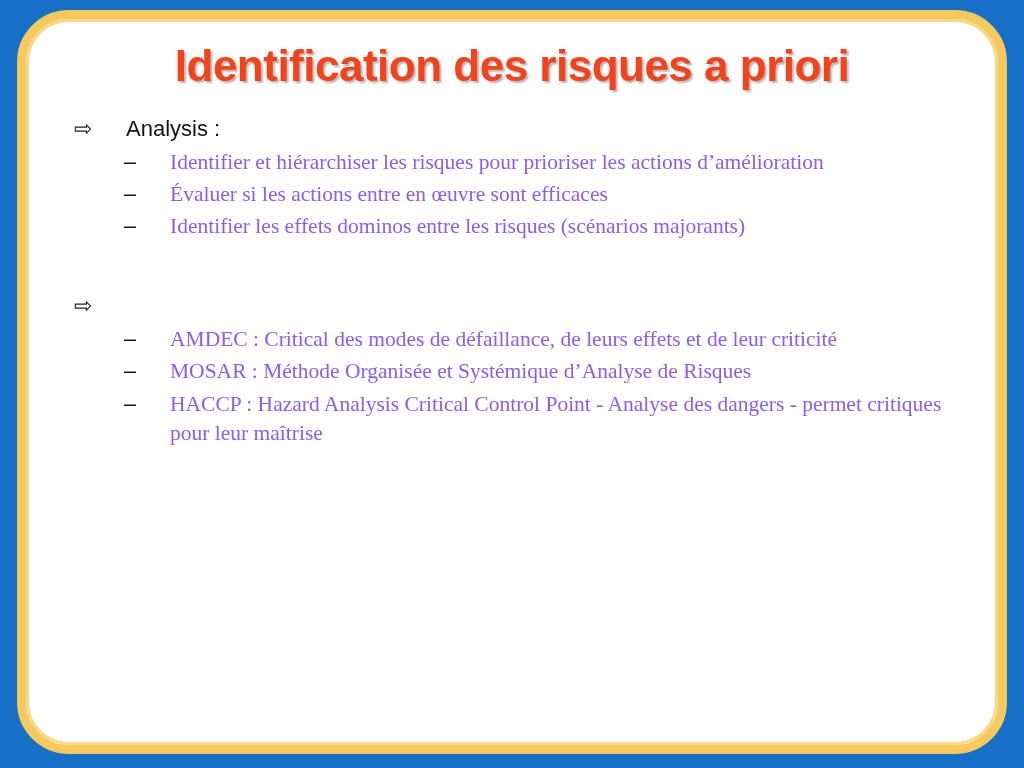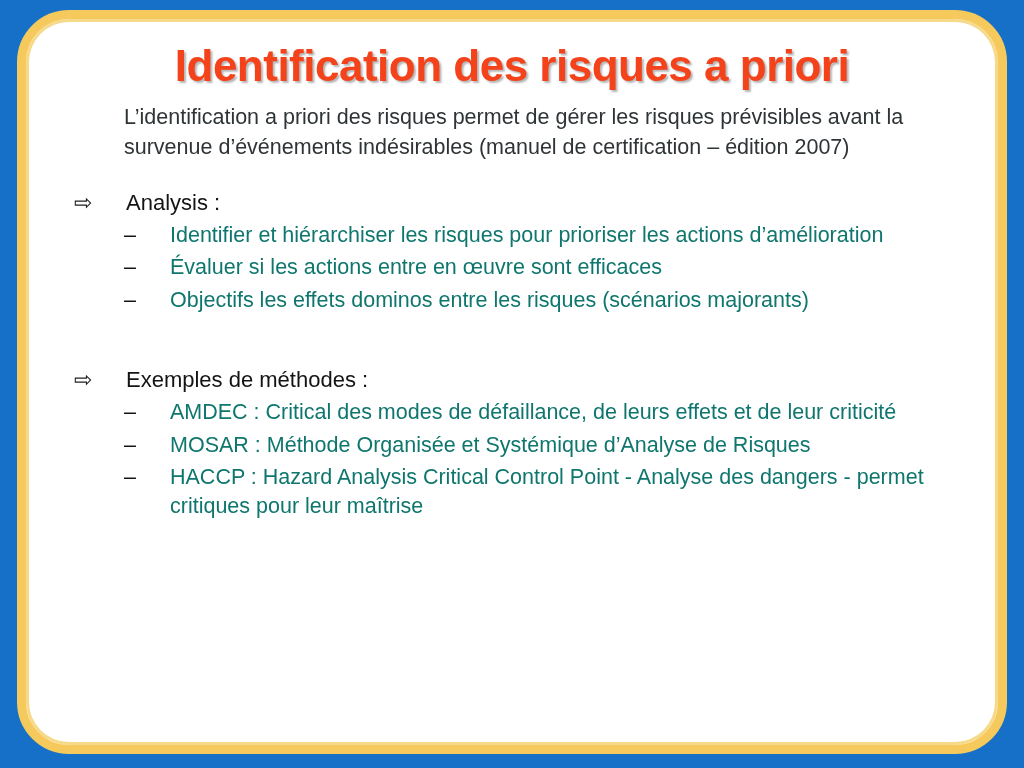--- a/index.html
+++ b/index.html
@@ -99,67 +99,66 @@
     padding-left: 72px;
   }
   .bullet-l2 .marker {
     width: 46px;
     flex: 0 0 46px;
     color: #141414;
     font-size: 21.5px;
     line-height: 1.36;
   }
   .bullet-l2 .text {
-    color: #0f766e;
+    color: #8b5cf6;
     font-size: 21.5px;
     line-height: 1.36;
     max-width: 830px;
+    font-family: Liberation Serif, serif;
   }
 
   .spacer-block {
     height: 22px;
   }
 </style>
 </head>
 <body>
 
 <div class="slide-outer">
   <div class="slide-frame">
     <div class="slide-inner">
 
       <h1 class="slide-title">Identification des risques a priori</h1>
 
-      <p class="intro-paragraph">L’identification a priori des risques permet de gérer les risques prévisibles avant la survenue d’événements indésirables (manuel de certification – édition 2007)</p>
 
       <div class="block">
         <div class="bullet-l1">
           <span class="marker">⇨</span>
           <span class="text">Analysis :</span>
         </div>
 
         <div class="bullet-l2">
           <span class="marker">–</span>
           <span class="text">Identifier et hiérarchiser les risques pour prioriser les actions d’amélioration</span>
         </div>
         <div class="bullet-l2">
           <span class="marker">–</span>
           <span class="text">Évaluer si les actions entre en œuvre sont efficaces</span>
         </div>
         <div class="bullet-l2">
           <span class="marker">–</span>
-          <span class="text">Objectifs les effets dominos entre les risques (scénarios majorants)</span>
+          <span class="text">Identifier les effets dominos entre les risques (scénarios majorants)</span>
         </div>
       </div>
 
       <div class="spacer-block"></div>
 
       <div class="block">
         <div class="bullet-l1">
           <span class="marker">⇨</span>
-          <span class="text">Exemples de méthodes :</span>
         </div>
 
         <div class="bullet-l2">
           <span class="marker">–</span>
           <span class="text">AMDEC : Critical des modes de défaillance, de leurs effets et de leur criticité</span>
         </div>
         <div class="bullet-l2">
           <span class="marker">–</span>
           <span class="text">MOSAR : Méthode Organisée et Systémique d’Analyse de Risques</span>
         </div>

